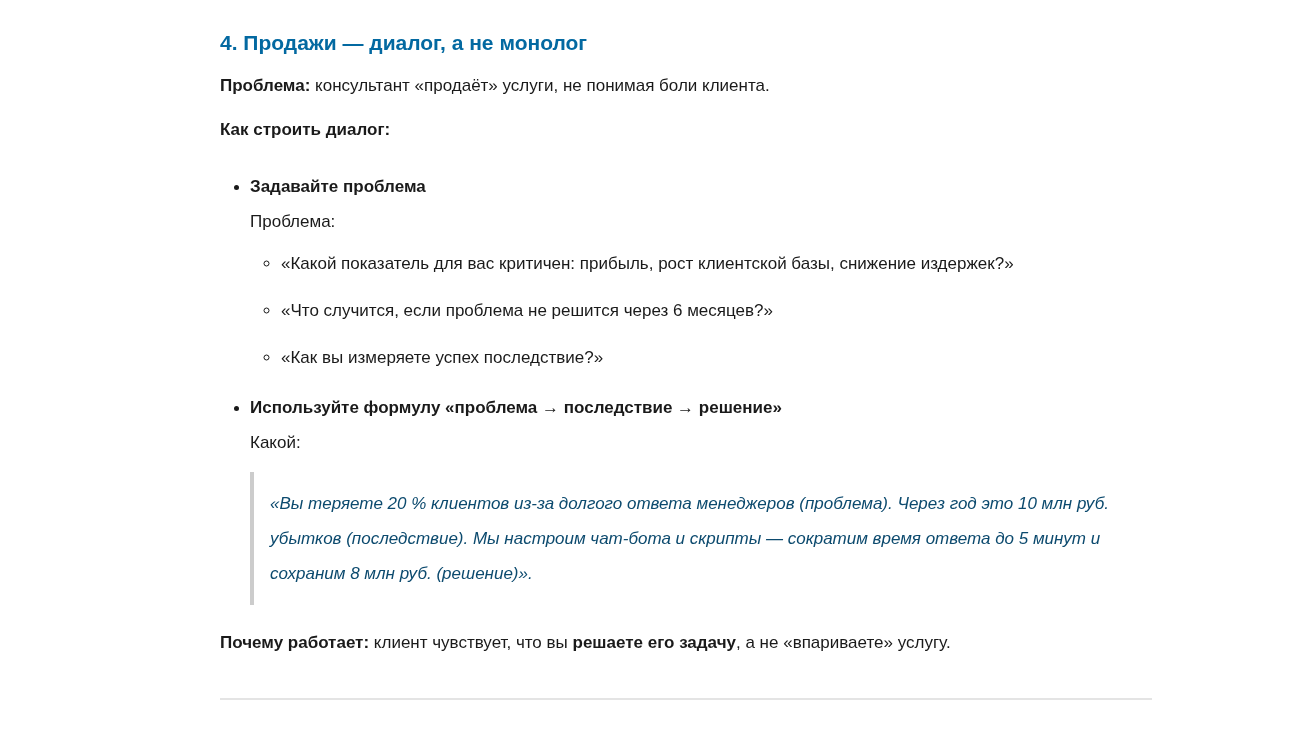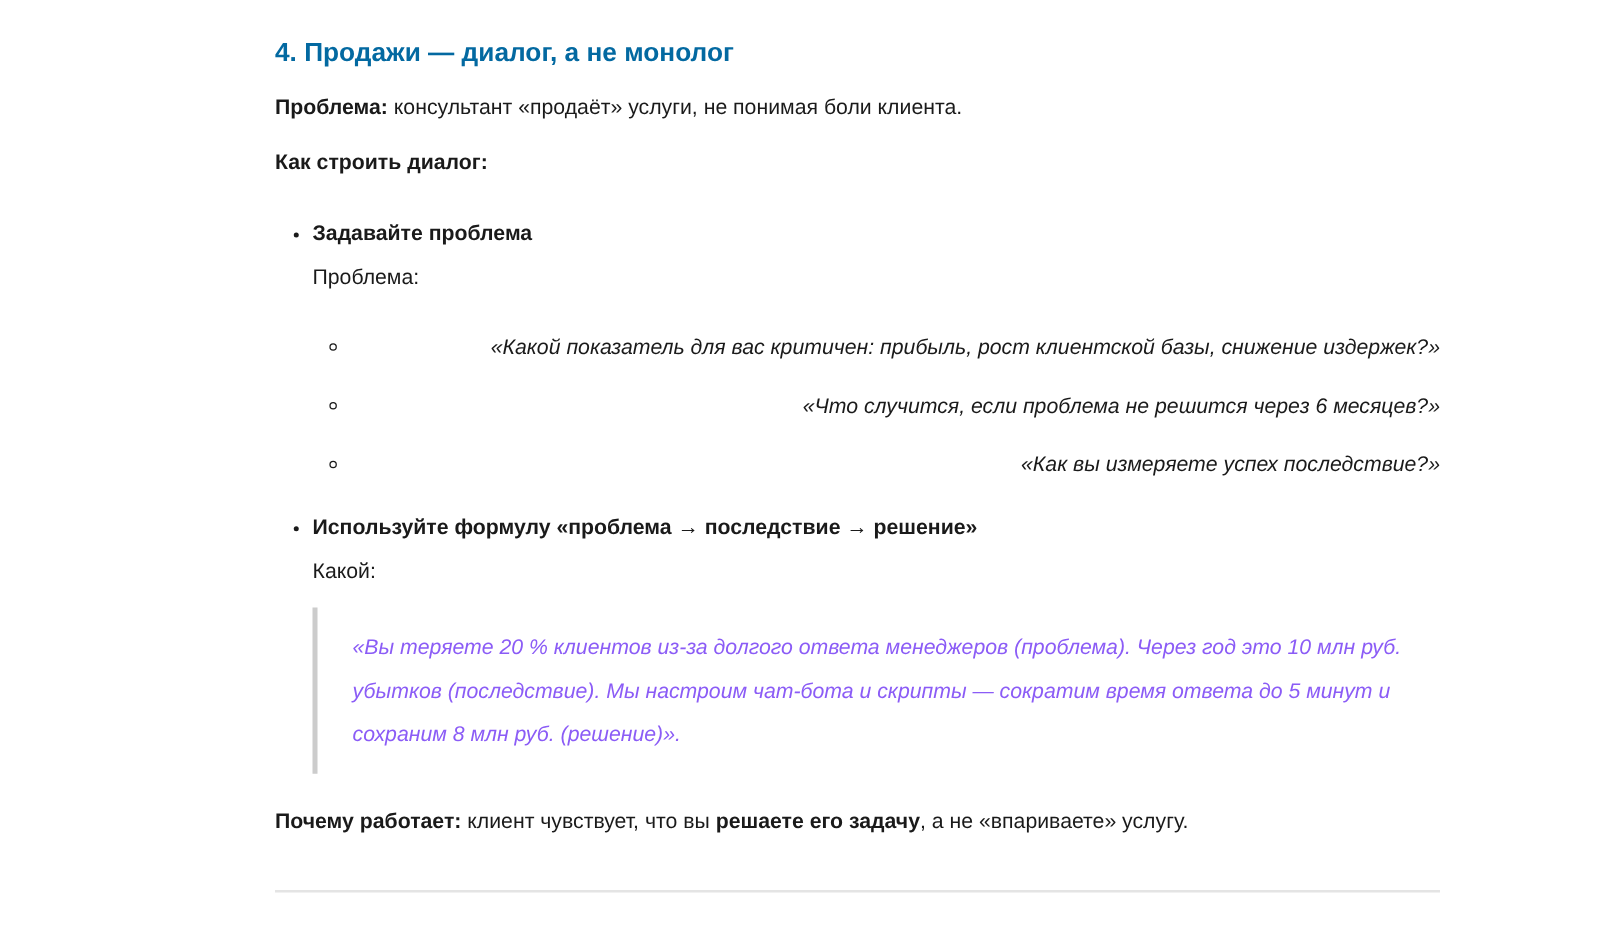--- a/index.html
+++ b/index.html
@@ -38,36 +38,34 @@
     margin-top: 26px;
     padding-left: 30px;
     list-style: disc;
     font-size: 17px;
     line-height: 35px;
   }
   ul.top-list > li::marker { color: #1a1a1a; font-size: 15px; }
   ul.top-list > li + li { margin-top: 15px; }
   .li-title { font-weight: 700; }
   ul.sub-list {
-    margin-top: 21px;
+    margin-top: 7px;
     margin-bottom: 14px;
     padding-left: 31px;
     list-style: circle;
-    font-style: italic;
     font-size: 17px;
     line-height: 35px;
-    text-align: right;
   }
   ul.sub-list > li + li { margin-top: 12px; }
   blockquote.quote {
     margin-top: 12px;
     border-left: 4px solid #cccccc;
-    padding: 14px 20px 14px 28px;
+    padding: 14px 20px 14px 16px;
     font-style: italic;
-    color: #8b5cf6;
+    color: #0c4a6e;
     font-size: 17px;
     line-height: 35px;
   }
   .para-conclusion { margin-top: 24px; }
   .bottom-divider {
     border: none;
     border-top: 2px solid #e4e4e4;
     margin-top: 42px;
     width: 932px;
   }

